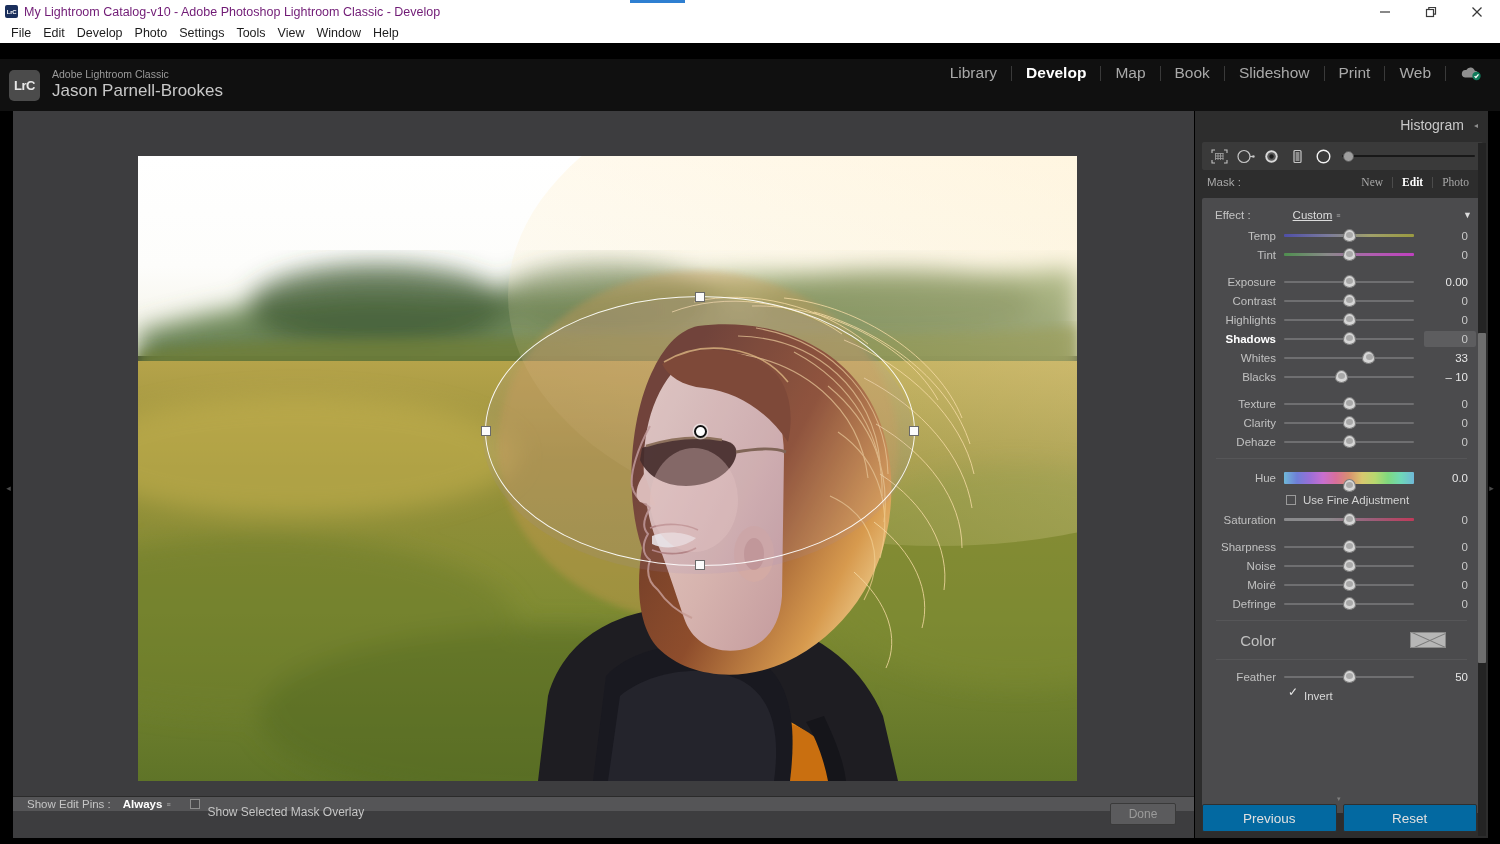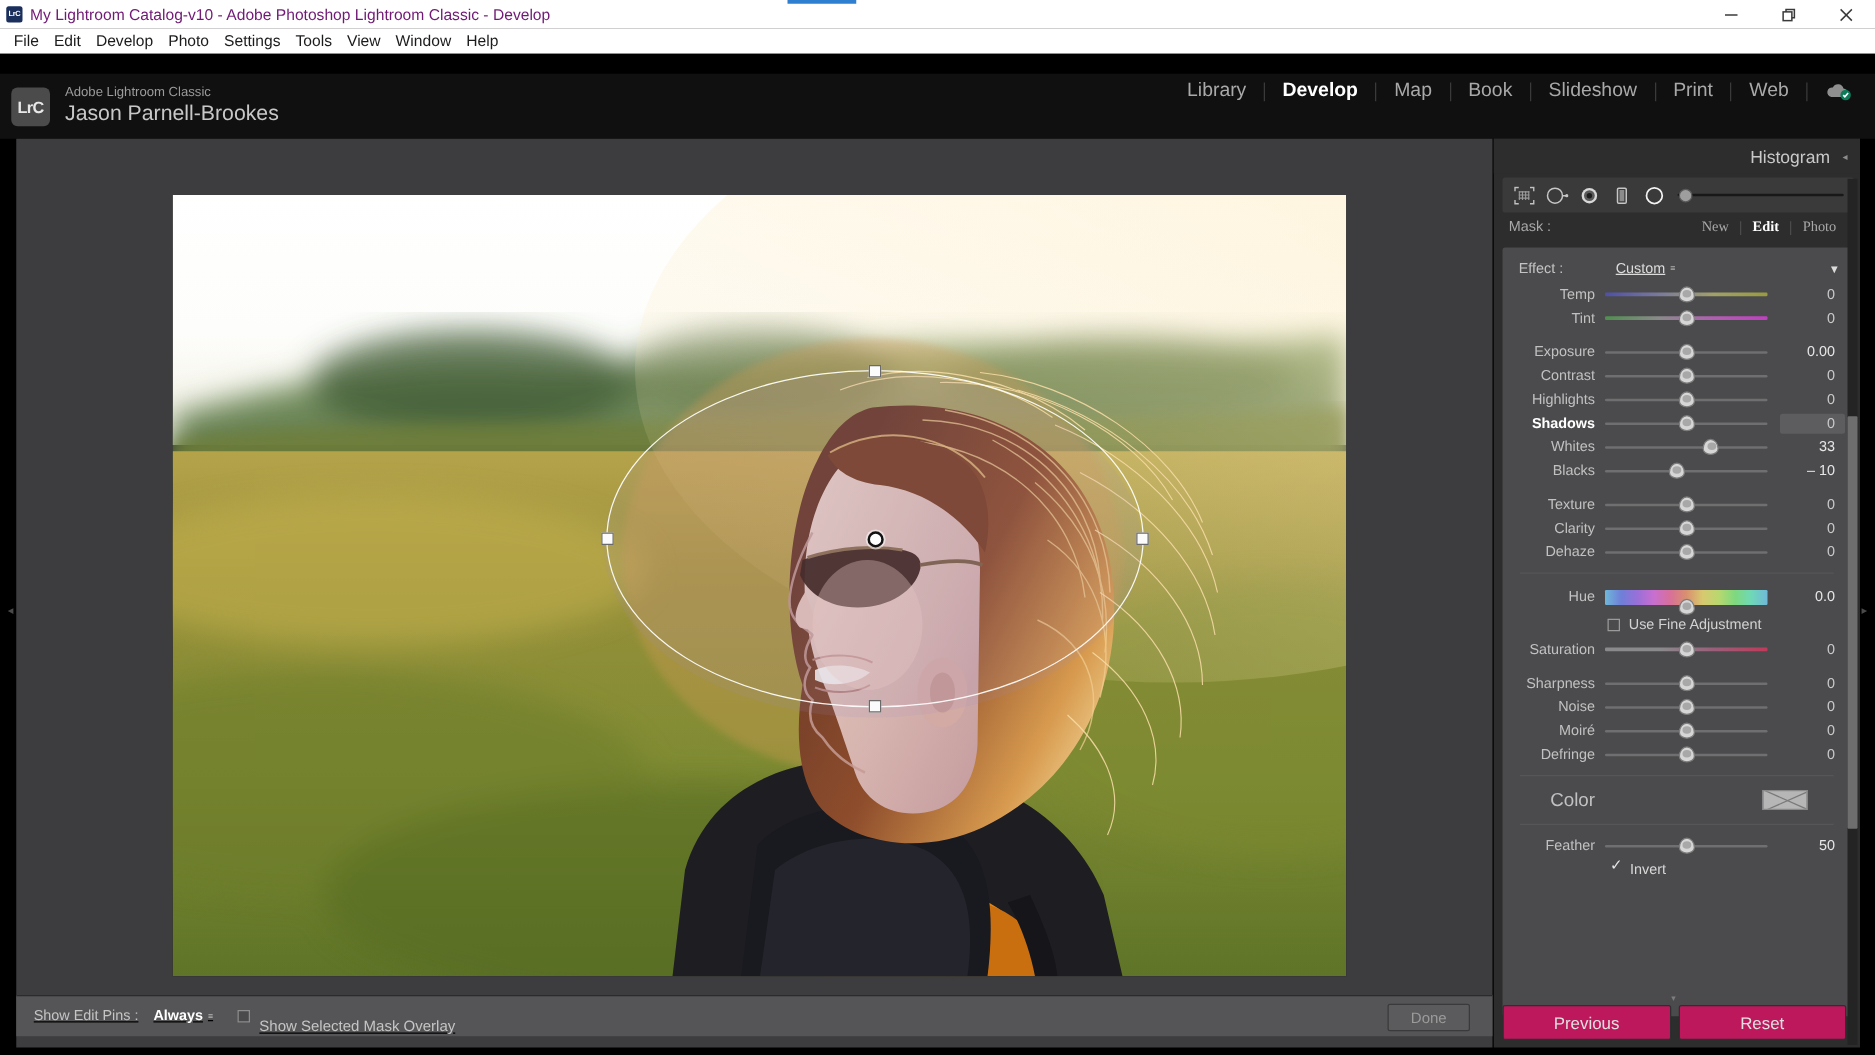--- a/index.html
+++ b/index.html
@@ -111,23 +111,23 @@
   .h-right { top: 50%;  right: -5px; margin-top: -5px; }
   .pin {
     position: absolute; left: 50%; top: 50%;
     width: 13px; height: 13px; margin-left: -6.5px; margin-top: -6.5px;
     border-radius: 50%; border: 2px solid #121212; background: #ffffff;
     box-shadow: 0 0 0 1.5px rgba(255,255,255,0.55);
   }
 
   
   .toolbar {
-    position: absolute; left: 13px; top: 753px; width: 1181px; height: 33px;
+    position: absolute; left: 13px; top: 753px; width: 1181px; height: 15px;
     background: #555557; border-top: 1px solid #2b2b2b;
-    display: flex; align-items: center; text-decoration: underline;
+    display: flex; align-items: center;
   }
   .tool-lbl   { font-size: 11.5px; color: #c5c5c5; margin-left: 14px; }
   .tool-val   { font-size: 11.5px; color: #ffffff; font-weight: bold; margin-left: 12px; }
   .tool-tri   { font-size: 7px; color: #b4b4b4; margin-left: 4px; }
   .chk-box {
     width: 10px; height: 10px; border: 1px solid #8d8d8d; background: #4a4a4c;
     margin-left: 20px; position: relative;
   }
   .tool-lbl2 { font-size: 12px; color: #c5c5c5; margin-left: 7px; margin-top: 16px; }
   .done-btn {
@@ -266,21 +266,21 @@
     position: absolute; left: 0; top: 190px; width: 8px; height: 330px;
     background: #6e6e6e; border-radius: 1px;
   }
 
   
   .botbtns {
     position: absolute; left: 7px; bottom: 6px; width: 275px; height: 28px;
     display: flex; gap: 6px;
   }
   .botbtn {
-    flex: 1; background: #be185d; border: 1px solid #2f2f2f; border-radius: 2px;
+    flex: 1; background: #0369a1; border: 1px solid #2f2f2f; border-radius: 2px;
     color: #e0e0e0; font-size: 13.5px;
     display: flex; align-items: center; justify-content: center;
   }
   .botcaret {
     position: absolute; left: 142px; bottom: 35px;
     font-size: 7px; color: #7d7d7d;
   }
 </style>
 </head>
 <body>

